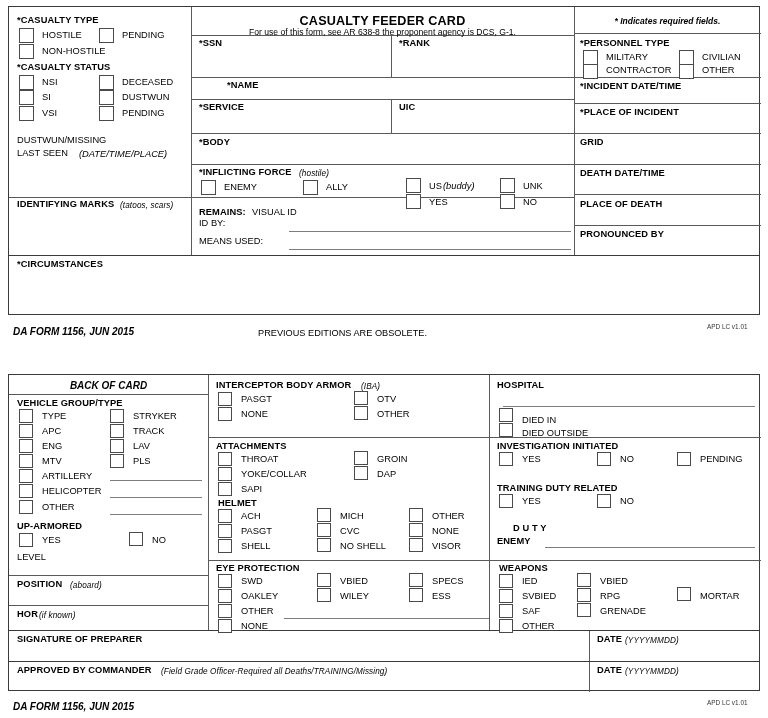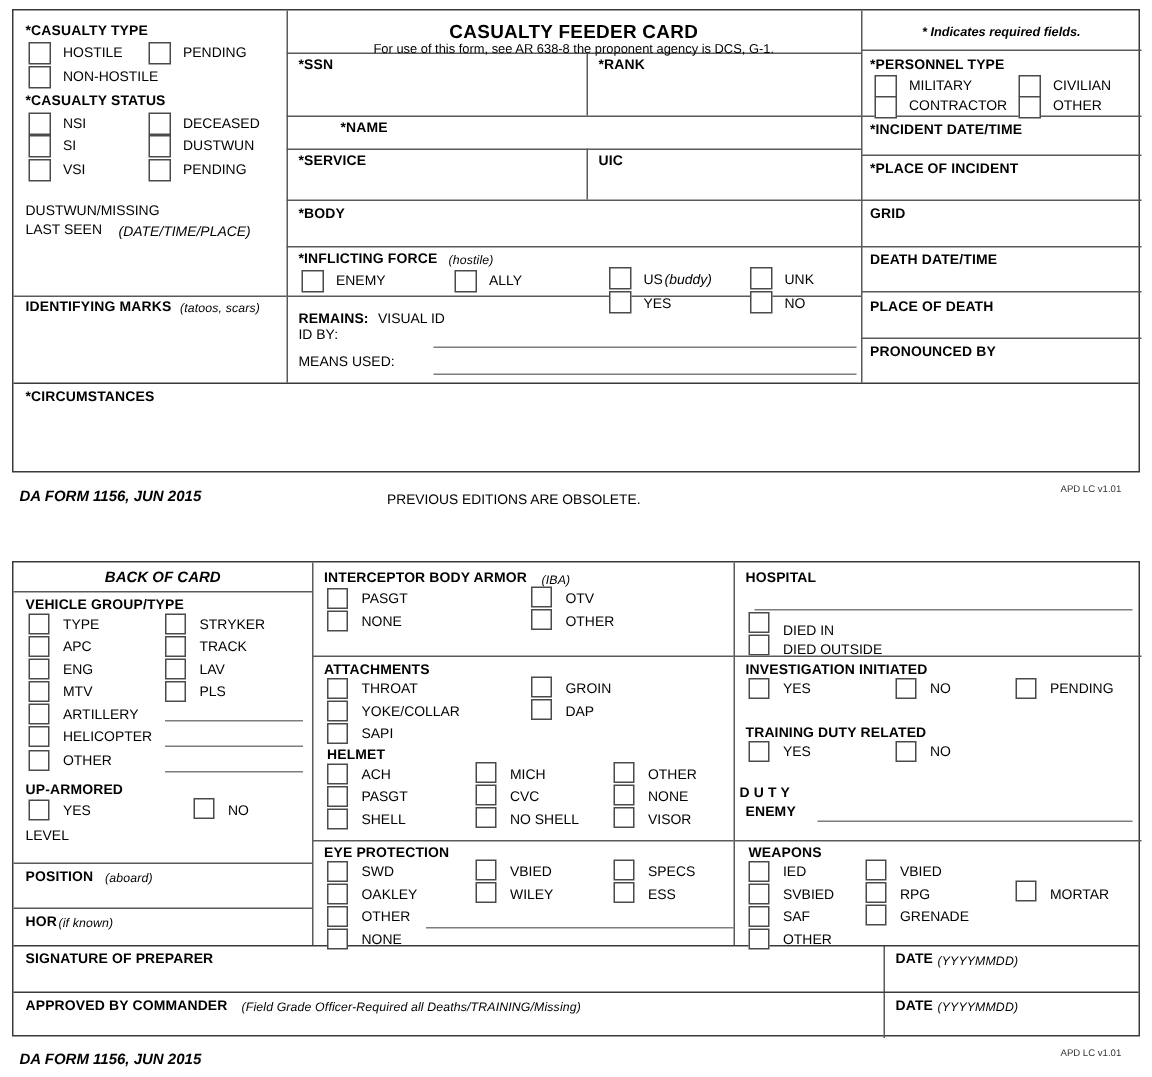--- a/index.html
+++ b/index.html
@@ -374,21 +374,21 @@
     <div class="opt" style="left:611px; top:79px;">NO</div>
     <div class="cb sm" style="left:668px; top:77px;"></div>
     <div class="opt" style="left:691px; top:79px;">PENDING</div>
 
     <div class="lbl" style="left:488px; top:108px;">TRAINING DUTY RELATED</div>
     <div class="cb sm" style="left:490px; top:119px;"></div>
     <div class="opt" style="left:513px; top:121px;">YES</div>
     <div class="cb sm" style="left:588px; top:119px;"></div>
     <div class="opt" style="left:611px; top:121px;">NO</div>
 
-    <div class="lbl" style="left:484px; top:148px;">D U T Y</div>
+    <div class="lbl" style="left:504px; top:148px;">D U T Y</div>
     <div class="lbl" style="left:488px; top:161px;">ENEMY</div>
     <div class="rule" style="left:536px; top:172px; width:210px;"></div>
 
     <div class="lbl" style="left:490px; top:188px;">WEAPONS</div>
     <div class="cb sm" style="left:490px; top:199px;"></div>
     <div class="opt" style="left:513px; top:201px;">IED</div>
     <div class="cb sm" style="left:490px; top:214px;"></div>
     <div class="opt" style="left:513px; top:216px;">SVBIED</div>
     <div class="cb sm" style="left:490px; top:229px;"></div>
     <div class="opt" style="left:513px; top:231px;">SAF</div>

